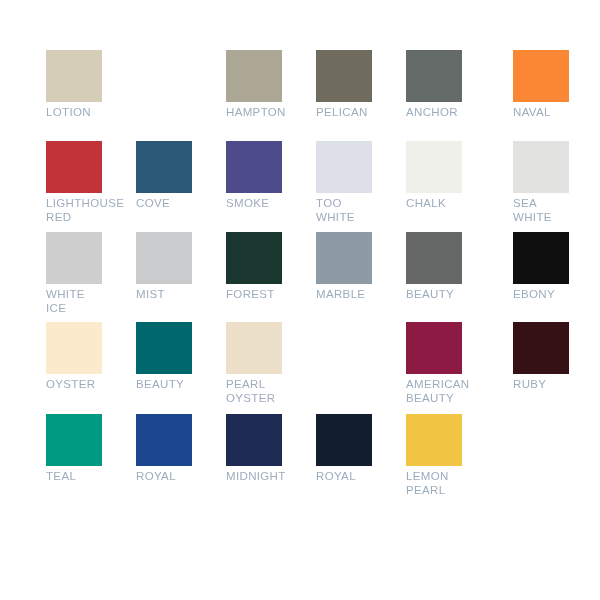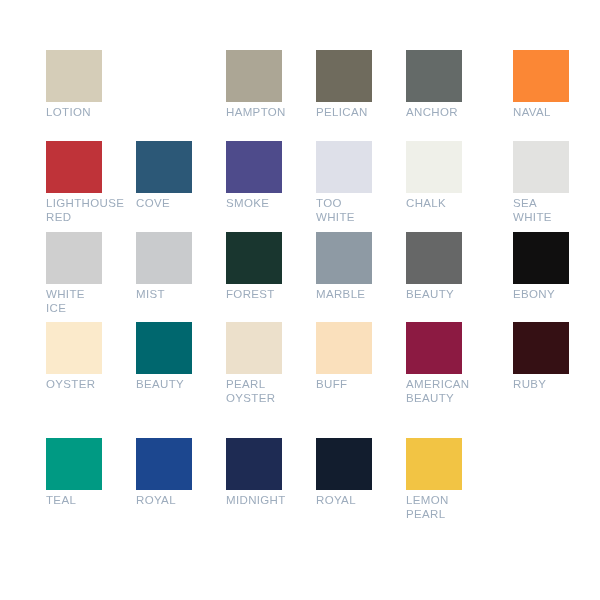--- a/index.html
+++ b/index.html
@@ -23,21 +23,21 @@
   .swatch-row {
     position: absolute;
     left: 46px;
     width: 554px;
     height: 91px;
   }
   .swatch-row[data-row="0"] { top: 50px; }
   .swatch-row[data-row="1"] { top: 141px; }
   .swatch-row[data-row="2"] { top: 232px; }
   .swatch-row[data-row="3"] { top: 322px; }
-  .swatch-row[data-row="4"] { top: 438px; }
+  .swatch-row[data-row="4"] { top: 414px; }
 
   .swatch-cell {
     position: absolute;
     top: 0;
     width: 56px;
   }
   .swatch-cell[data-col="0"] { left: 0px; }
   .swatch-cell[data-col="1"] { left: 90px; }
   .swatch-cell[data-col="2"] { left: 180px; }
   .swatch-cell[data-col="3"] { left: 270px; }
@@ -150,24 +150,20 @@
       </div>
       <div class="swatch-cell" data-col="1">
         <span class="swatch-chip" style="background-color: rgb(0, 103, 110);"></span>
         <span class="swatch-label">BEAUTY</span>
       </div>
       <div class="swatch-cell" data-col="2">
         <span class="swatch-chip" style="background-color: rgb(236, 224, 203);"></span>
         <span class="swatch-label">PEARL
 OYSTER</span>
       </div>
-      <div class="swatch-cell" data-col="3">
-        <span class="swatch-chip" style="background-color: rgb(250, 224, 188);"></span>
-        <span class="swatch-label">BUFF</span>
-      </div>
       <div class="swatch-cell" data-col="4">
         <span class="swatch-chip" style="background-color: rgb(140, 26, 66);"></span>
         <span class="swatch-label">AMERICAN
 BEAUTY</span>
       </div>
       <div class="swatch-cell" data-col="5">
         <span class="swatch-chip" style="background-color: rgb(53, 16, 20);"></span>
         <span class="swatch-label">RUBY</span>
       </div>
     </div>

